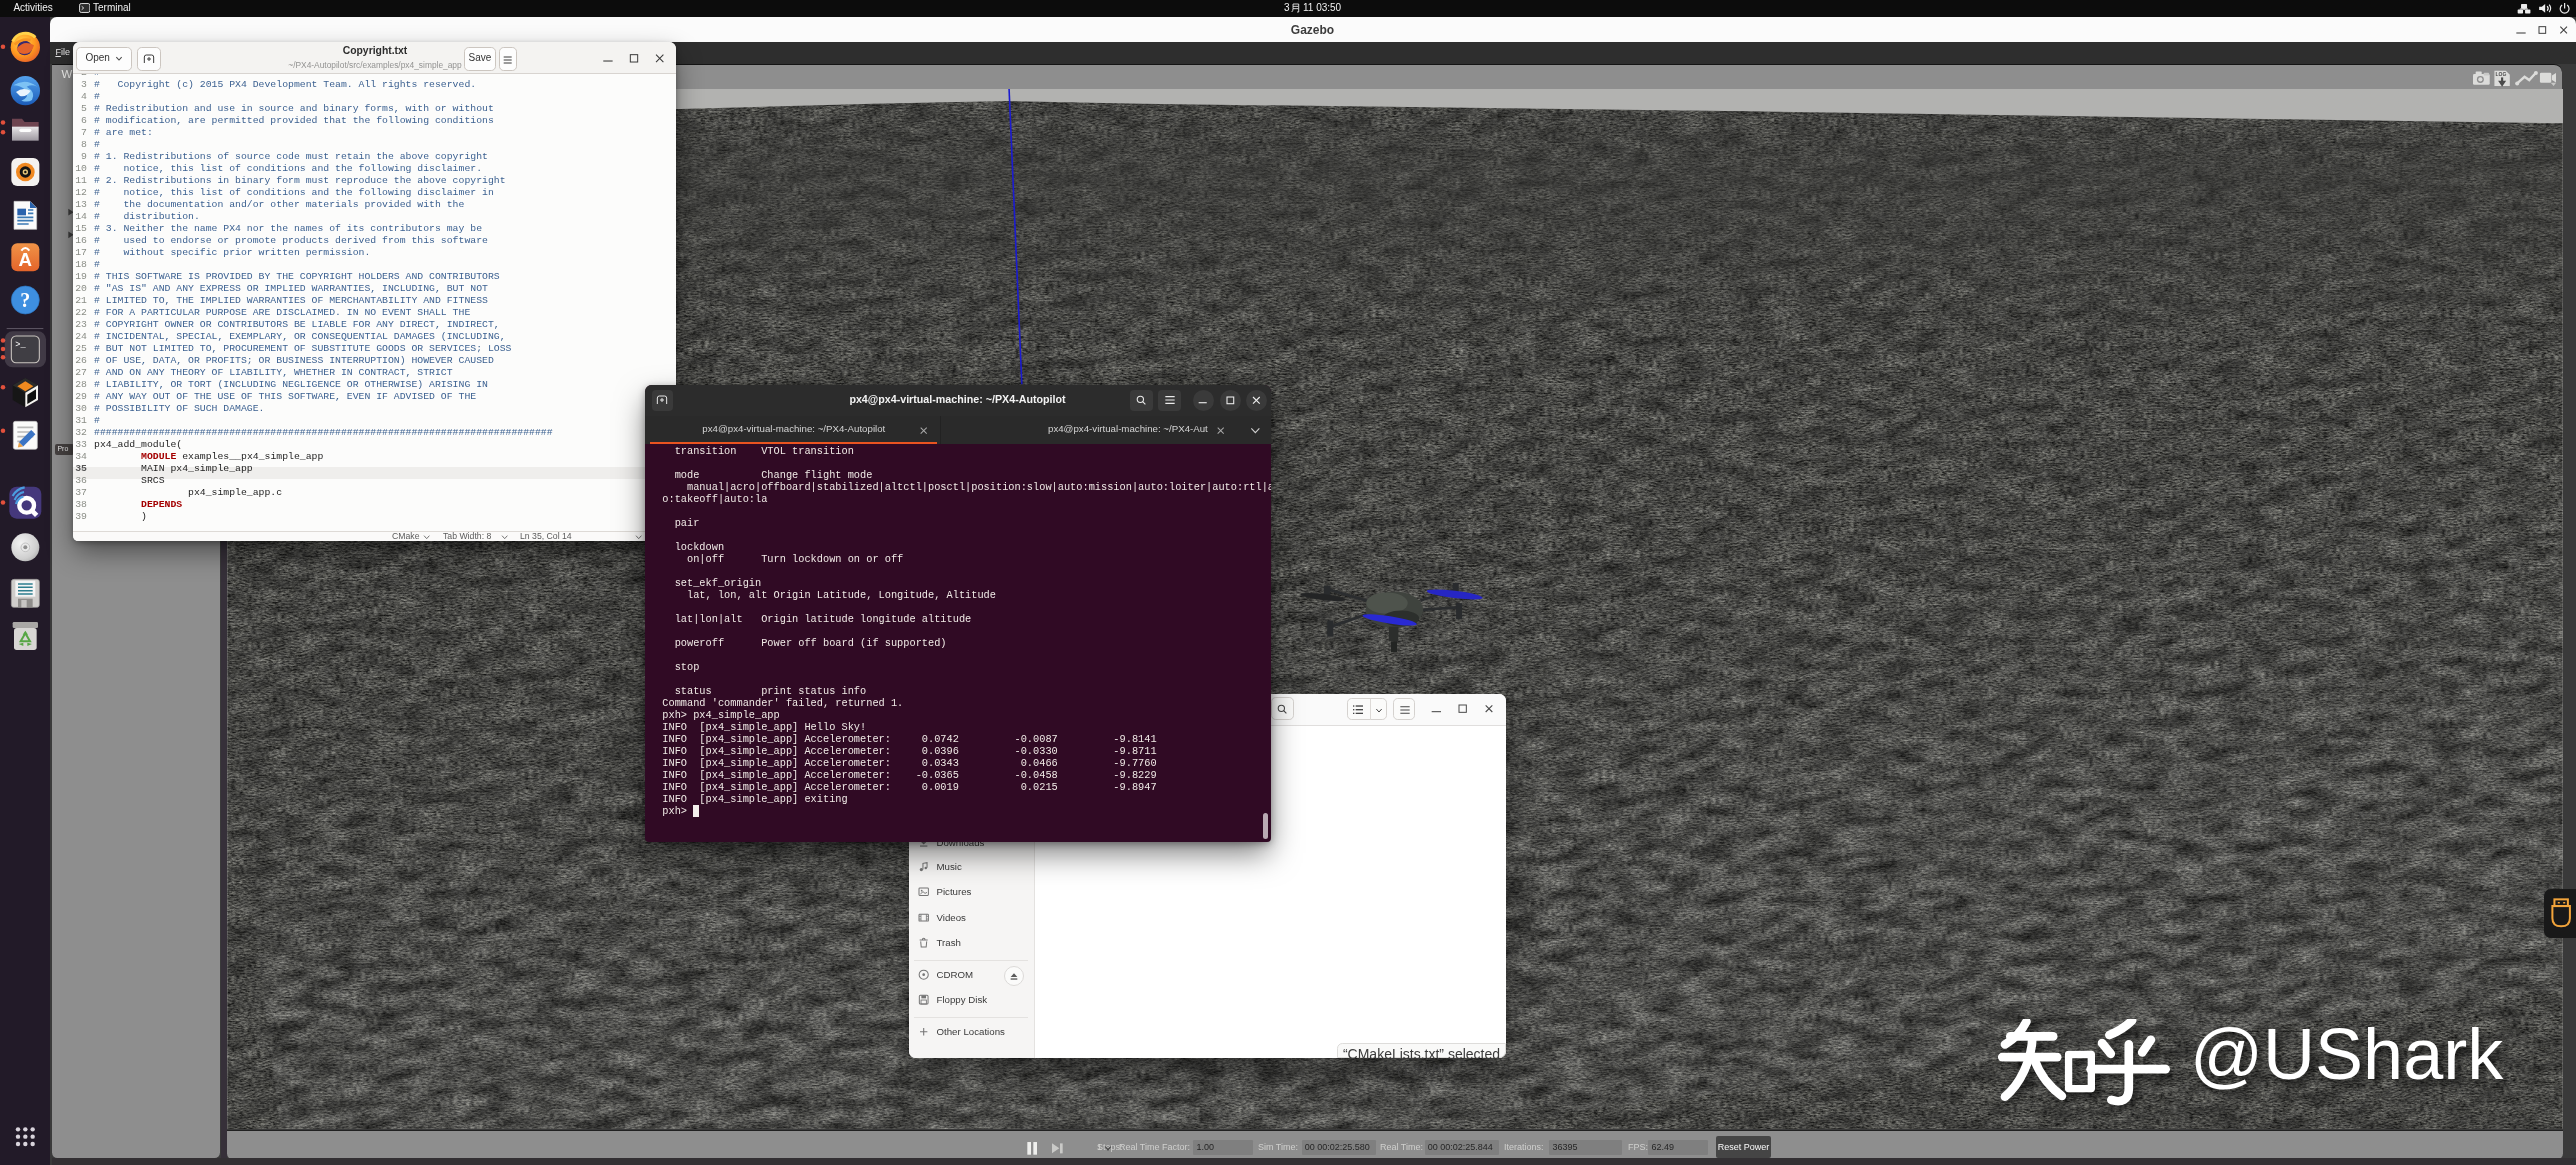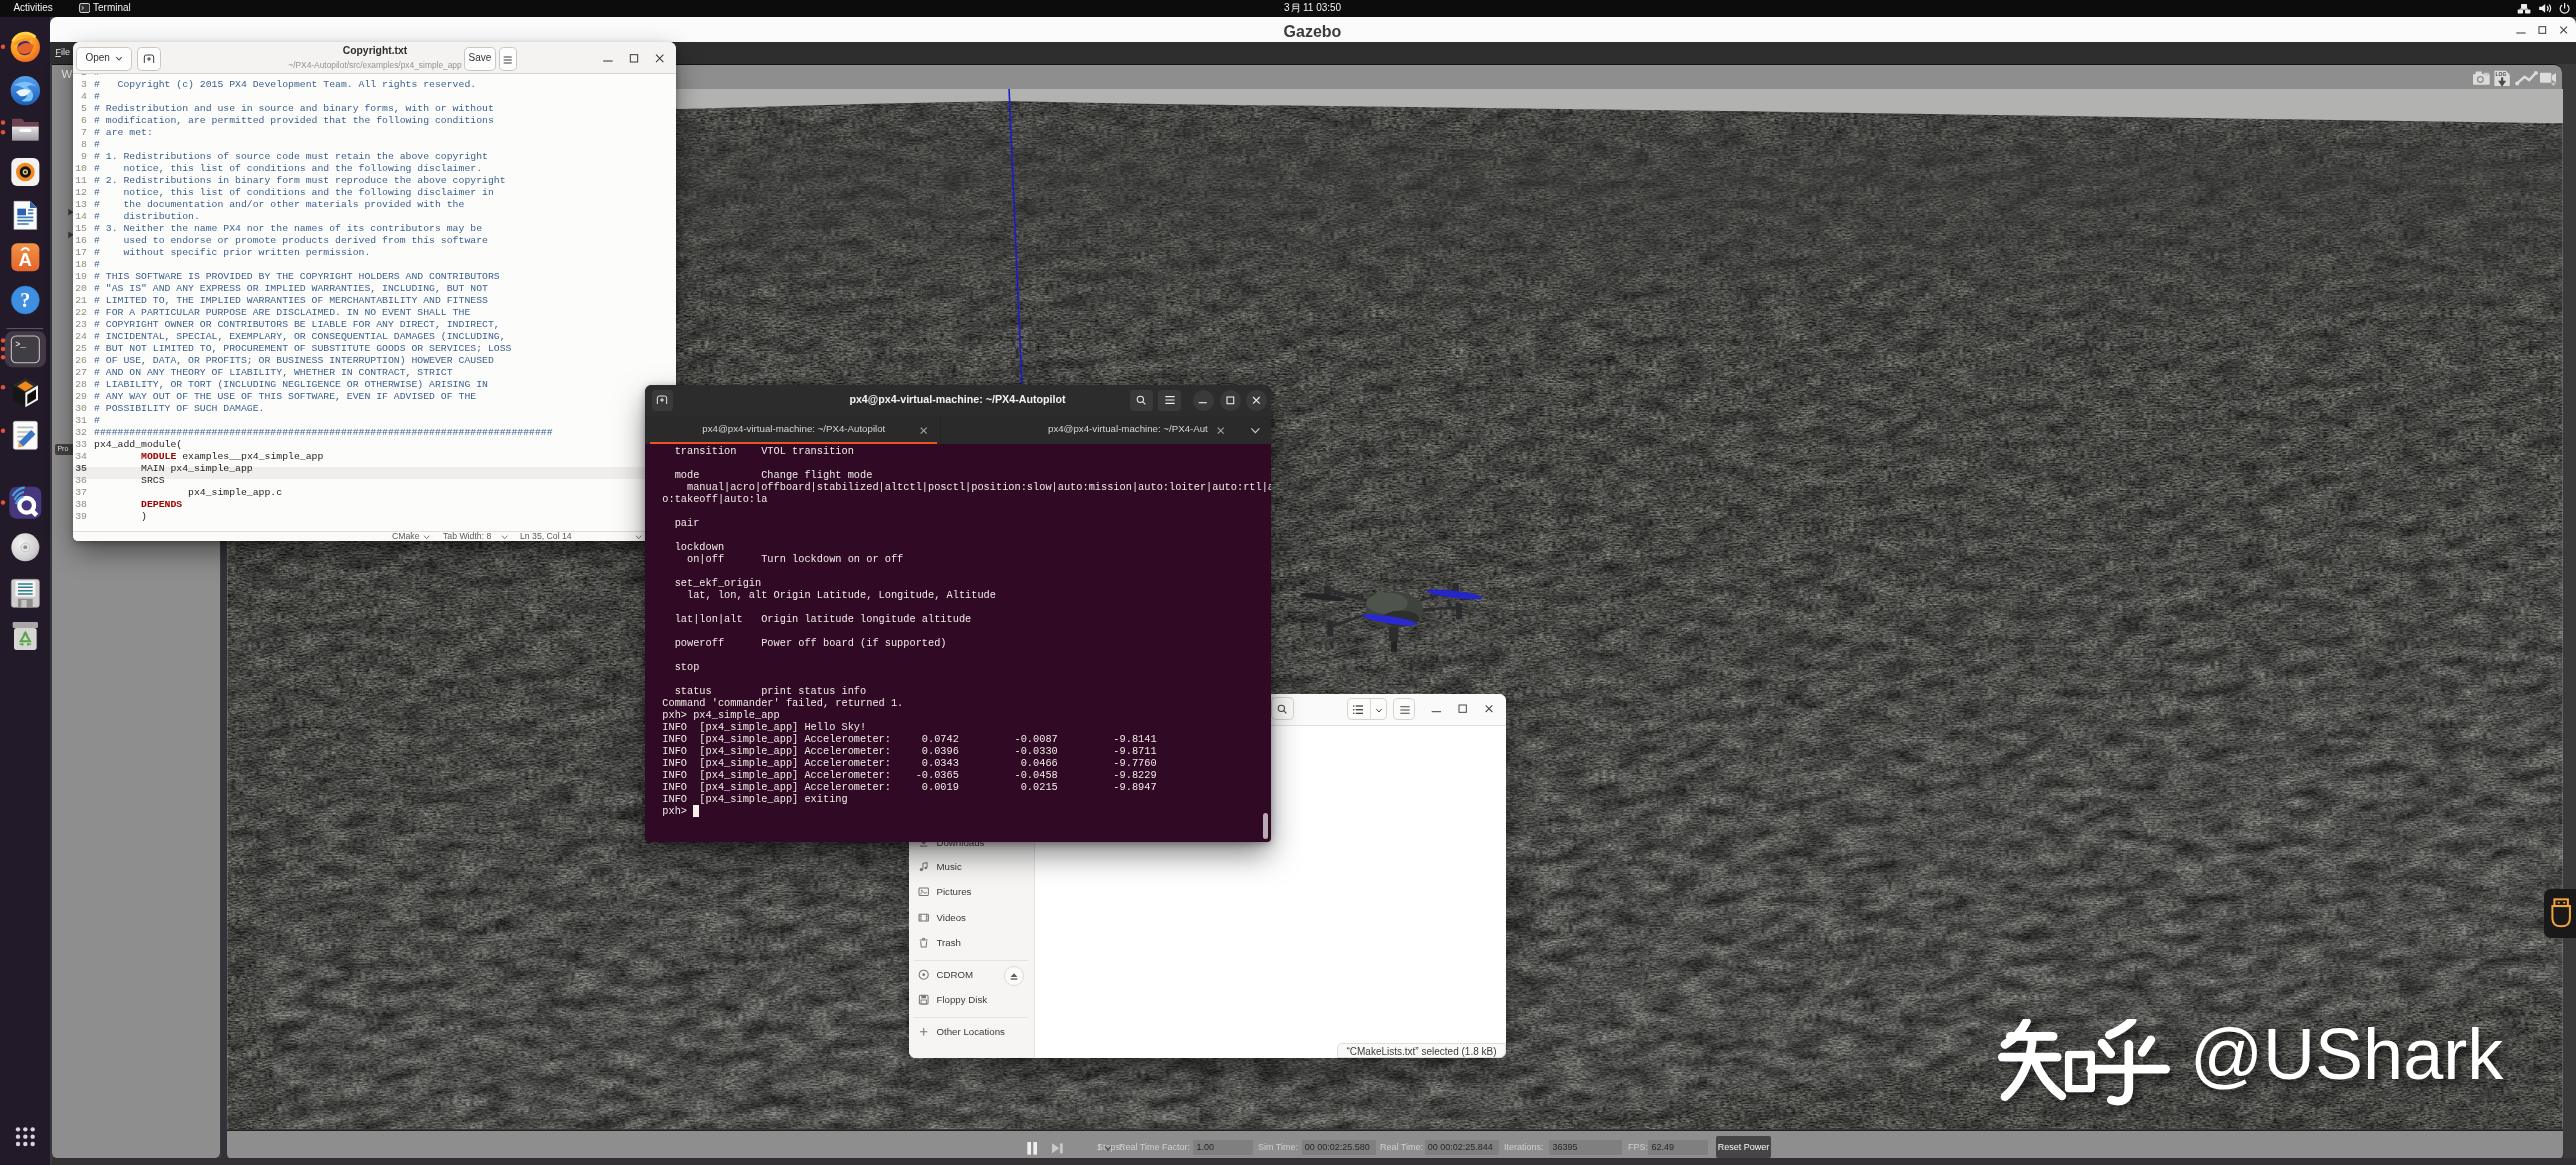--- a/index.html
+++ b/index.html
@@ -54,21 +54,21 @@
   .srow { position:absolute; left:9.4px; color:#3a3a3a; font-size:9.7px; }
   .srow svg { vertical-align:-2px; margin-right:6.7px; }
 
   
   #wm { left:1985px; top:1001px; color:#fff; text-shadow:4.7px 5.4px 6.7px rgba(0,0,0,.6); }
 </style>
 </head>
 <body>
 
 <div class="abs" id="gz-title">
-  <div class="abs" style="left:1192px; top:6px; width:141px; font-size:16px; font-weight:bold; color:#3c3c3c; text-align:center;">Gazebo</div>
+  <div class="abs" style="left:1192px; top:6px; width:141px; font-size:12px; font-weight:bold; color:#3c3c3c; text-align:center;">Gazebo</div>
   <svg class="abs" style="left:2460px; top:7.4px;" width="64" height="12" viewBox="0 0 95 18">
     <path d="M9 13.5 H23" stroke="#3f3f3f" stroke-width="1.6" fill="none"></path>
     <rect x="43" y="4" width="10" height="10" fill="none" stroke="#3f3f3f" stroke-width="1.5"></rect>
     <path d="M75 4 L85 14 M85 4 L75 14" stroke="#3f3f3f" stroke-width="1.6" fill="none"></path>
   </svg>
 </div>
 <div class="abs" id="gz-menu">
   <div class="abs" style="left:5.4px; top:5.4px; font-size:9px; color:#e6e6e6;"><span style="text-decoration:underline;">F</span>ile</div>
 </div>
 <div class="abs" id="gz-tool">
@@ -607,21 +607,21 @@
     <div class="srow" style="top:268px;"><svg width="11.4" height="11.4" viewBox="0 0 17 17">
           <rect x="2" y="2" width="13" height="13" rx="1.5" stroke="#757575" stroke-width="1.5" fill="none"></rect>
           <rect x="5" y="2" width="7" height="4.5" fill="#757575"></rect>
           <rect x="4.5" y="9" width="8" height="6" stroke="#757575" stroke-width="1.3" fill="none"></rect>
         </svg>Floppy Disk</div>
     <div class="abs" style="left:5.4px; top:291px; width:114px; height:0.7px; background:#e4e2e0;"></div>
     <div class="srow" style="top:300px;"><svg width="11.4" height="11.4" viewBox="0 0 17 17">
           <path d="M8.5 3 V14 M3 8.5 H14" stroke="#757575" stroke-width="1.6"></path>
         </svg>Other Locations</div>
   </div>
-  <div class="abs" style="right:0px; bottom:0px; width:169px; height:14.8px; background:#f9f9f8; border:0.7px solid #dddcda; border-radius:5.4px 0 6.7px 0; font-size:10px; color:#3b3b3b; text-align:center; padding-top:1.3px;">“CMakeLists.txt” selected (1.8&nbsp;kB)</div>
+  <div class="abs" style="right:0px; bottom:0px; width:169px; height:14.8px; background:#f9f9f8; border:0.7px solid #dddcda; border-radius:5.4px 0 6.7px 0; font-size:14px; color:#3b3b3b; text-align:center; padding-top:1.3px;">“CMakeLists.txt” selected (1.8&nbsp;kB)</div>
 </div>
 
 <div class="abs" id="term">
   <div id="term-head">
     <div class="abs" style="left:6.7px; top:4.7px; width:21.5px; height:21.5px; background:#3a3a3a; border-radius:4px;">
       <svg width="12" height="12" viewBox="0 0 18 18" style="margin:4.7px;">
         <path d="M2 15 V6 Q2 3 5 3 H13 Q16 3 16 6 V15" stroke="#e8e8e8" stroke-width="1.5" fill="none"></path>
         <path d="M9 6 V12 M6 9 H12" stroke="#e8e8e8" stroke-width="1.5"></path>
       </svg>
     </div>

